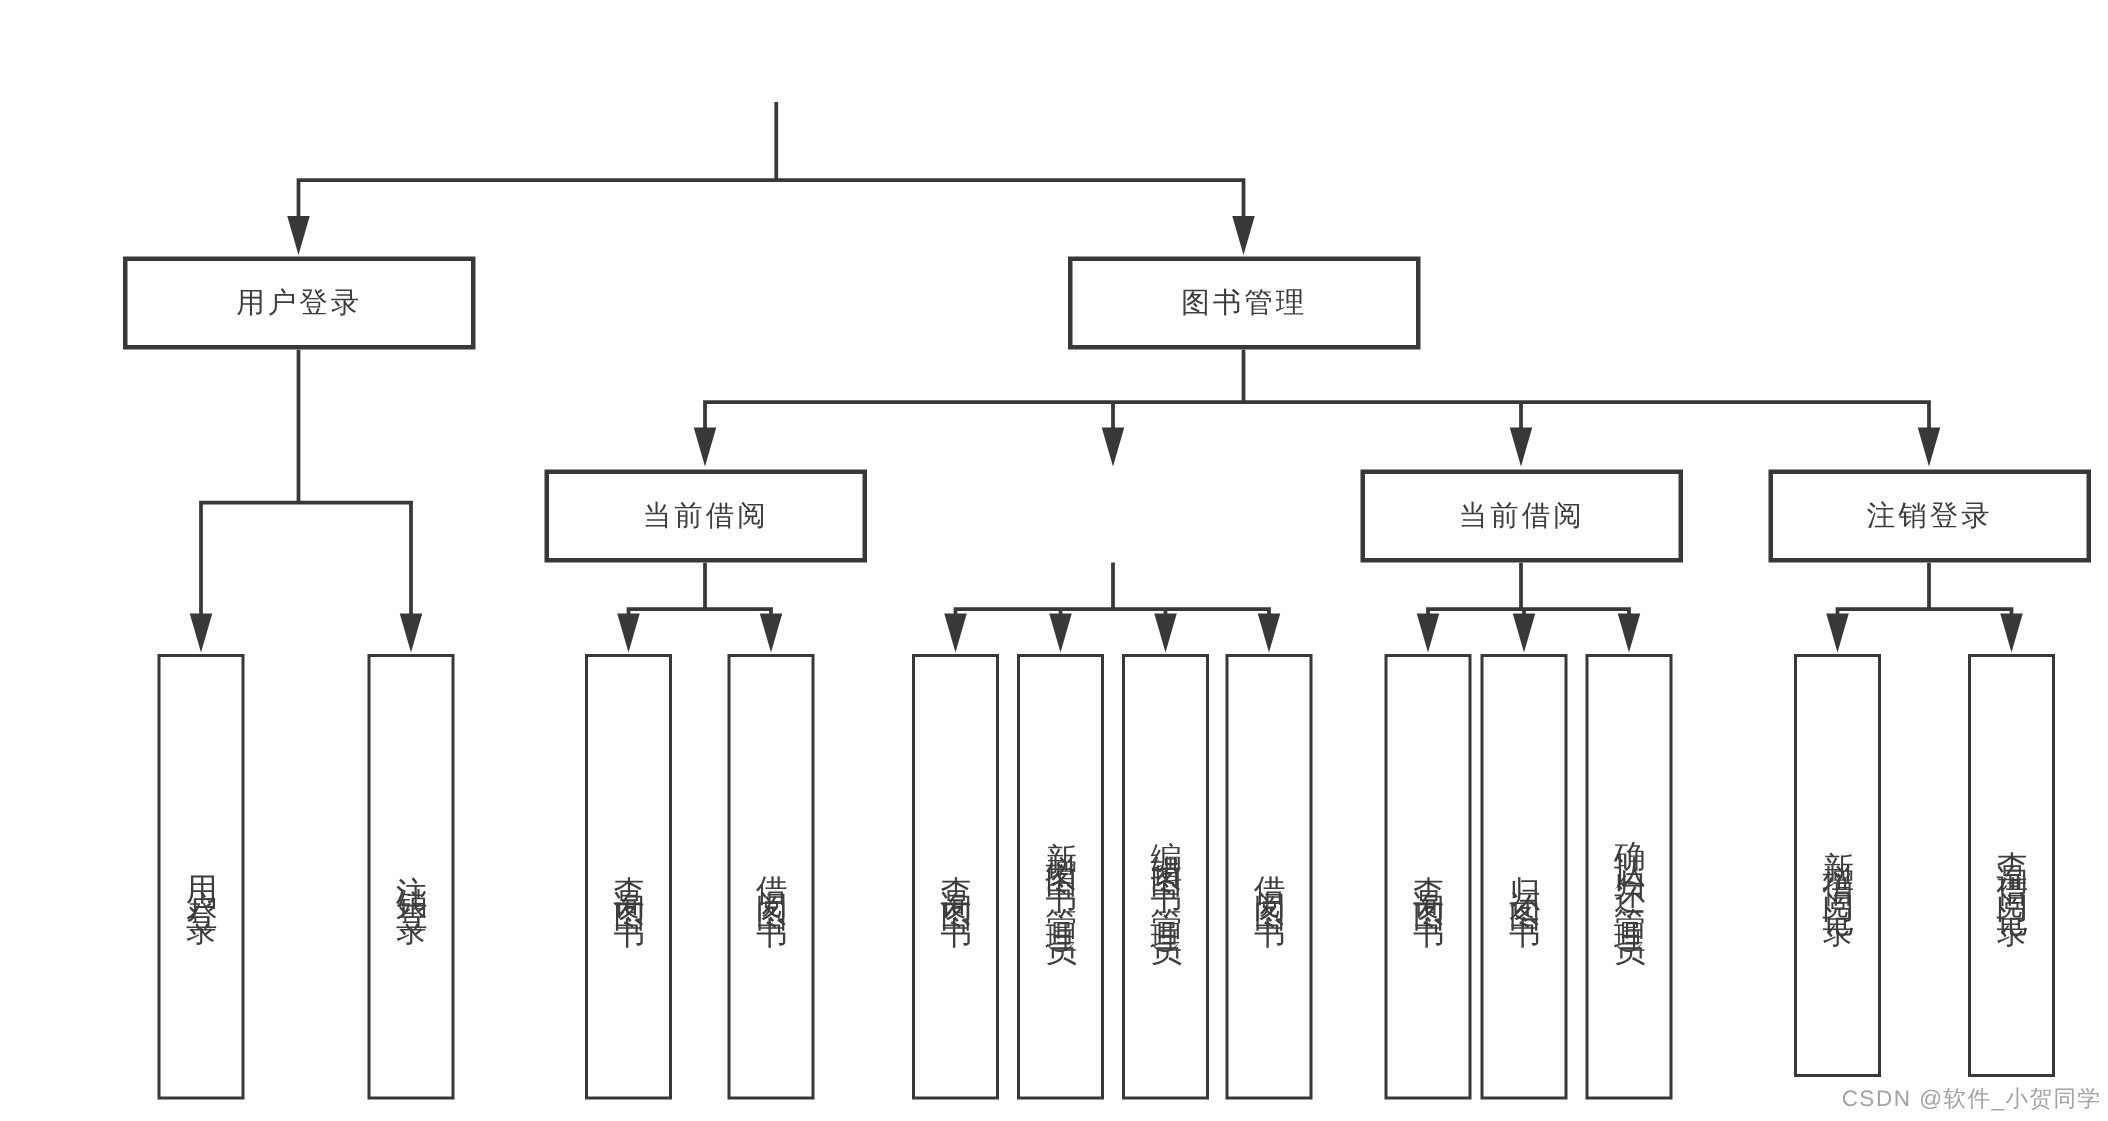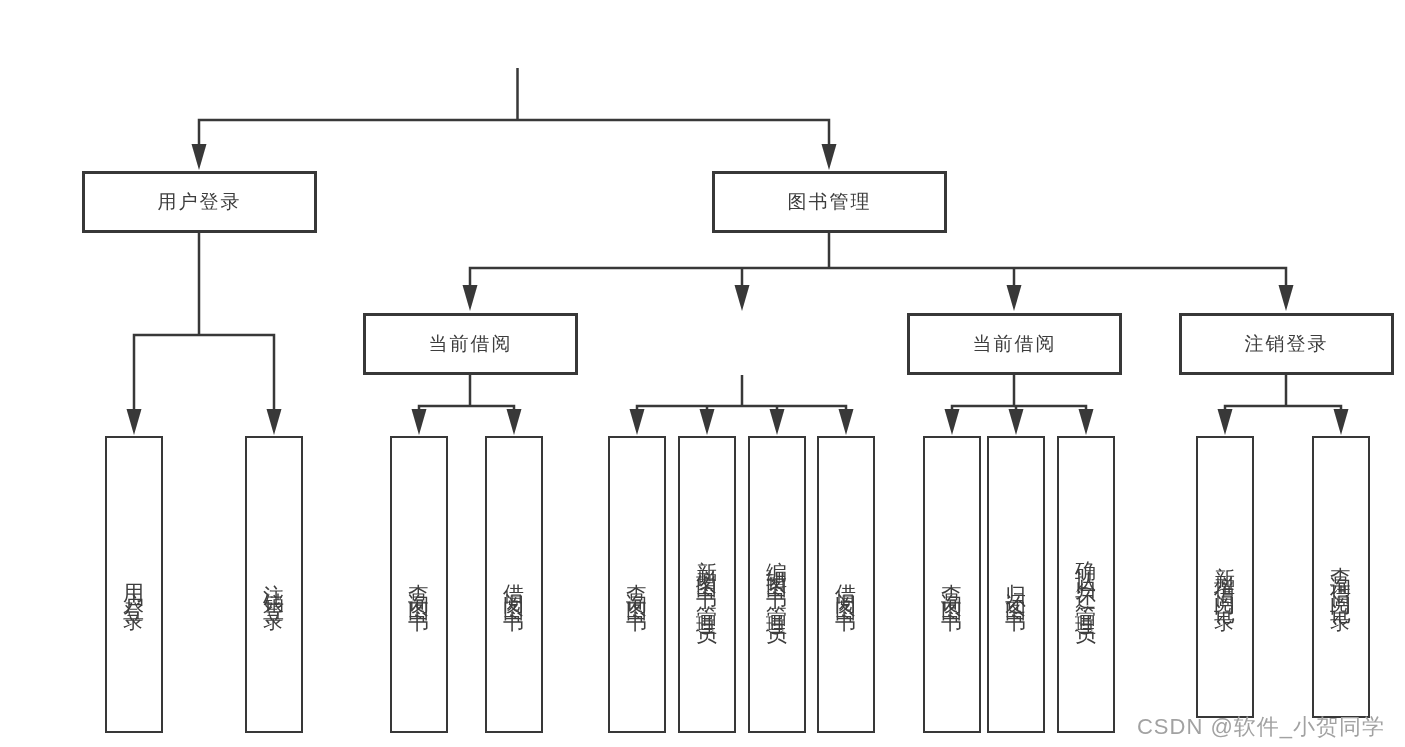--- a/index.html
+++ b/index.html
@@ -17,22 +17,22 @@
     border:3px solid var(--line,#383838);
     color:var(--text,#3d3d3d);
   }
   .node.h{font-size:19px;letter-spacing:2px;white-space:nowrap;}
   .node.v{
     border-width:2.5px;
     writing-mode:vertical-rl;
     font-size:21px;letter-spacing:9px;line-height:1;
   }
   .watermark{
-    position:absolute;right:20px;bottom:5px;z-index:3;
-    font-size:22px;letter-spacing:1px;
+    position:absolute;right:4px;bottom:5px;z-index:3;
+    font-size:15px;letter-spacing:1px;
     color:var(--watermark,#a2a2a2);
   }
 </style>
 </head>
 <body>
 
 <div class="canvas">
 
   <svg class="edges" width="1405" height="747" viewBox="0 0 1405 747">
 

